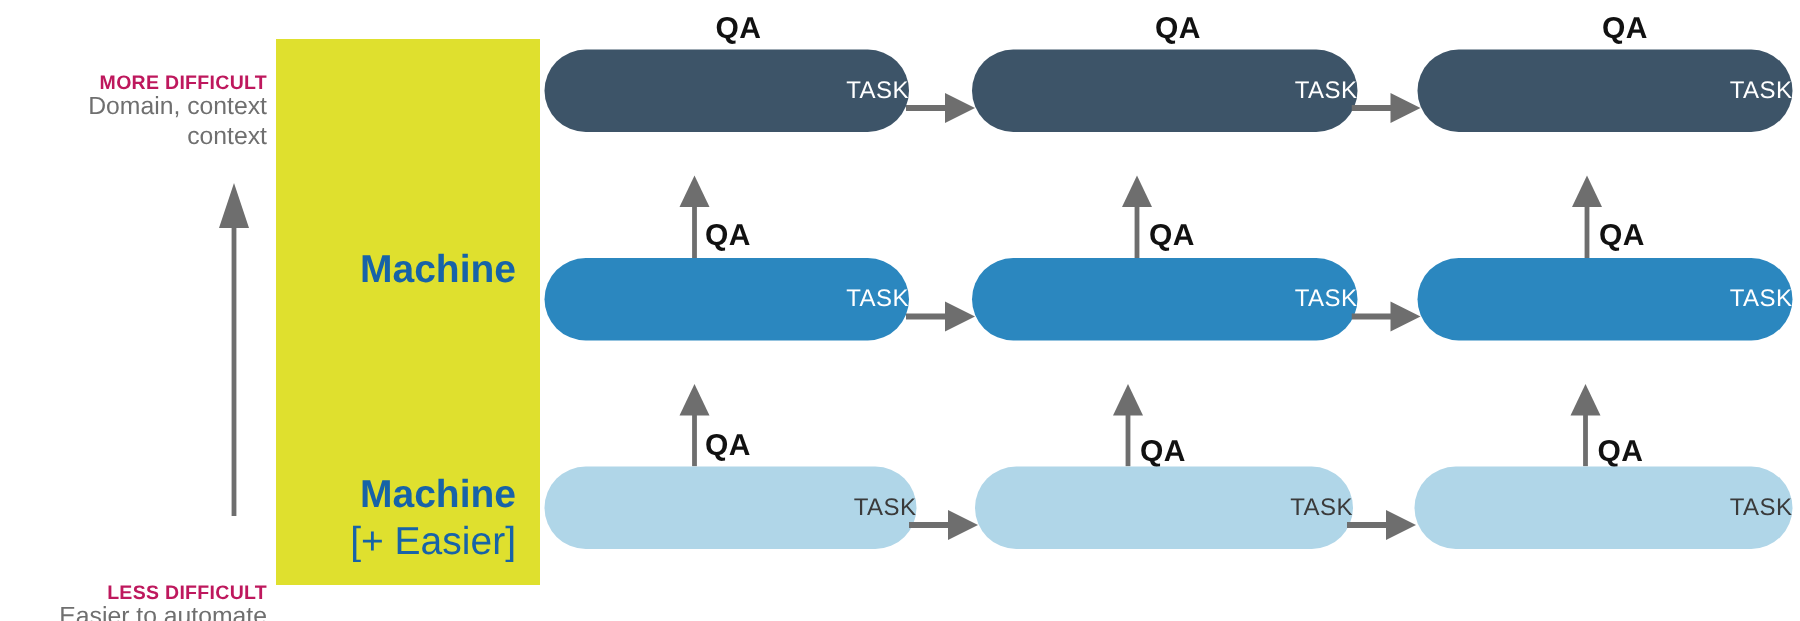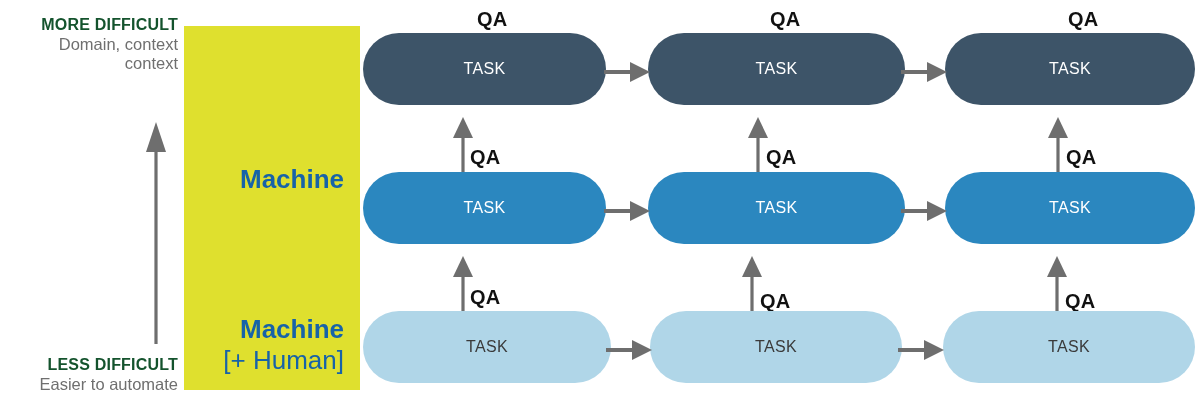--- a/index.html
+++ b/index.html
@@ -20,24 +20,25 @@
 
   
   .axis-label {
     position: absolute;
     text-align: right;
     line-height: 1.18;
     color: #6b6b6b;
   }
   .axis-head {
     font-weight: bold;
-    font-size: 16px;
+    font-size: 13px;
     letter-spacing: 0.2px;
-    color: #14532d;
+    color: #be185d;
     white-space: nowrap;
+    margin-top: 31px;
   }
   .axis-sub {
     font-size: 16.5px;
     color: #6f6f6f;
   }
   #more-difficult-block { left: 0px; top: 16px; width: 178px; }
   #less-difficult-block { left: 0px; top: 356px; width: 178px; }
 
   .axis-arrow {
     position: absolute;
@@ -70,24 +71,24 @@
   #cat-top    { top: 8px; }
   #cat-middle { top: 138px; }
   #cat-bottom { top: 288px; }
 
   
   .task-box {
     position: absolute;
     border-radius: 40px;
     display: flex;
     align-items: center;
-    justify-content: center;
+    justify-content: flex-end;
     font-size: 16px;
     letter-spacing: 0.3px;
-    height: 72px;
+    height: 55px;
   }
   .row-top    { background: #3d5468; color: #ffffff; top: 33px; }
   .row-mid    { background: #2b87bf; color: #ffffff; top: 172px; }
   .row-bottom { background: #b0d6e8; color: #3a3a3a; top: 311px; }
 
   
   .col-1 { left: 363px; width: 243px; }
   .col-2 { left: 648px; width: 257px; }
   .col-3 { left: 945px; width: 250px; }
   .row-bottom.col-1 { left: 363px; width: 248px; }
@@ -139,21 +140,21 @@
   </div>
 
   <div id="category-column">
     <div class="cat-label" id="cat-top">
     </div>
     <div class="cat-label" id="cat-middle">
       <div class="cat-bold">Machine</div>
     </div>
     <div class="cat-label" id="cat-bottom">
       <div class="cat-bold">Machine</div>
-      <div class="cat-reg">[+ Human]</div>
+      <div class="cat-reg">[+ Easier]</div>
     </div>
   </div>
 
   <div class="task-box row-top col-1">
     <span>TASK</span>
   </div>
   <div class="task-box row-top col-2">
     <span>TASK</span>
   </div>
   <div class="task-box row-top col-3">

